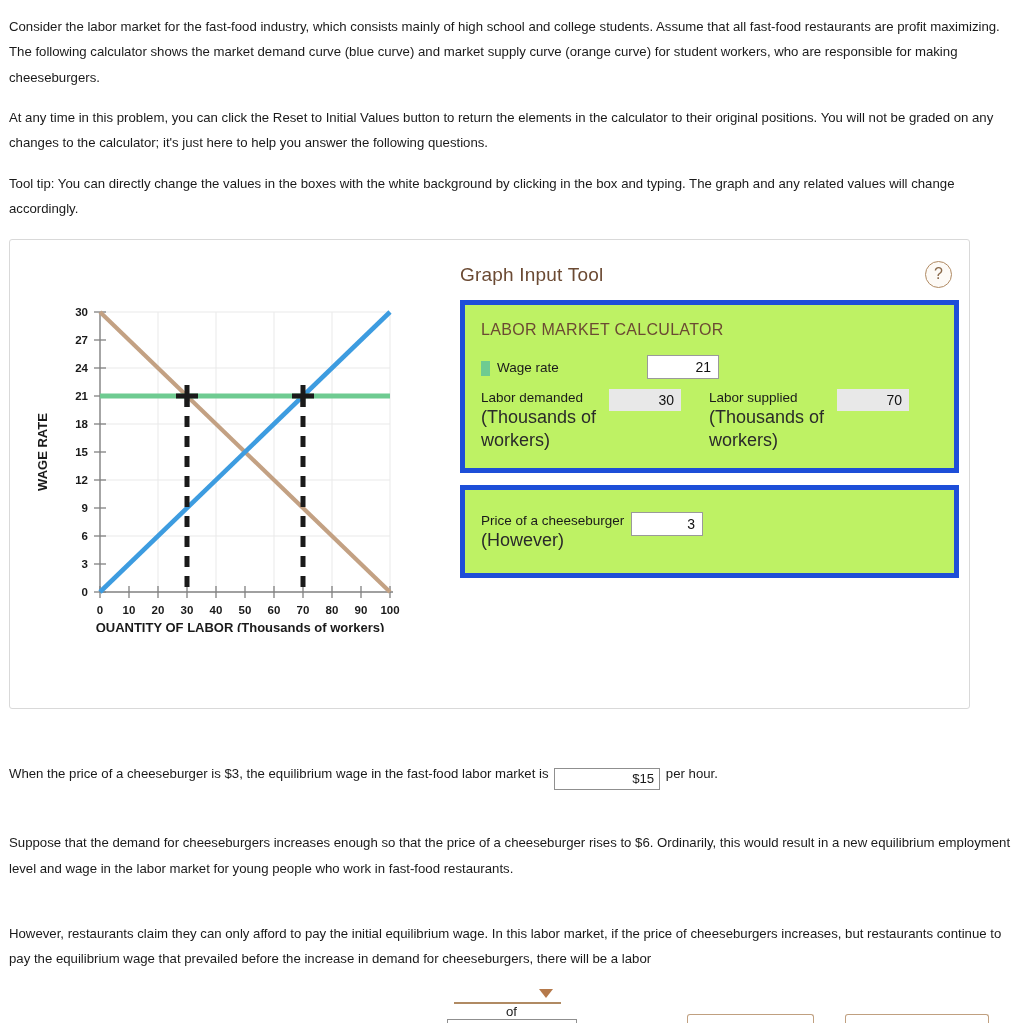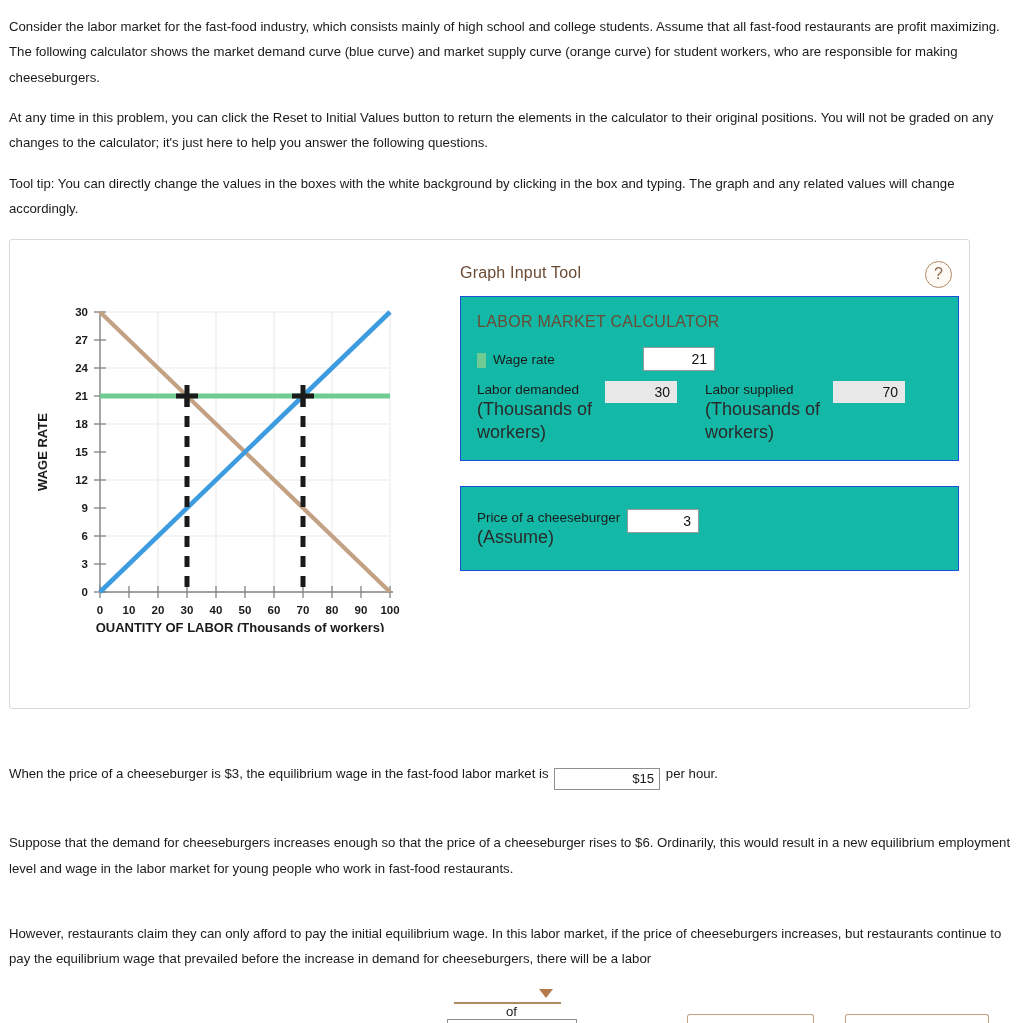--- a/index.html
+++ b/index.html
@@ -36,21 +36,21 @@
   
   .graph-pane { width: 445px; position: relative; }
   .graph-wrap { position: absolute; left: 15px; top: 62px; }
 
   svg.chart { display: block; }
 
   
   .tool-pane { flex: 1; padding: 24px 10px 0 5px; position: relative; }
 
   .tool-title {
-    font-size: 16px;
+    font-size: 19px;
     color: #6b4a33;
     letter-spacing: .2px;
     margin: 0 0 14px 0;
     font-weight: 400;
   }
   .help-icon {
     position: absolute;
     right: 17px; top: 21px;
     width: 27px; height: 27px;
     border-radius: 50%;
@@ -58,24 +58,24 @@
     color: #8a6a4b;
     font-size: 16px;
     line-height: 24px;
     text-align: center;
     background: #fdfaf6;
     cursor: pointer;
     user-select: none;
   }
 
   .panel {
-    border: 1px solid #1d4ed8;
-    background: #14b8a6;
+    border: 5px solid #1d4ed8;
+    background: #bef264;
     padding: 14px 16px 16px 16px;
-    margin-bottom: 25px;
+    margin-bottom: 12px;
   }
   .panel.secondary { padding: 22px 16px 22px 16px; min-height: 84px; }
 
   .panel-heading {
     font-size: 16px;
     color: #6b4a33;
     letter-spacing: .3px;
     margin: 2px 0 16px 0;
     font-weight: 400;
   }
@@ -331,21 +331,21 @@
             </span>
             <span class="box readonly">70</span>
           </div>
         </div>
       </div>
 
       <div class="panel secondary">
         <div class="row" style="align-items:flex-start">
           <span class="field-label" style="width:150px">
             <span>Price of a cheeseburger</span>
-            <span class="sub">(Assume)</span>
+            <span class="sub">(However)</span>
           </span>
           <span class="box">3</span>
         </div>
       </div>
     </div>
 
   </div>
 </div>
 
 <div class="qblock">

